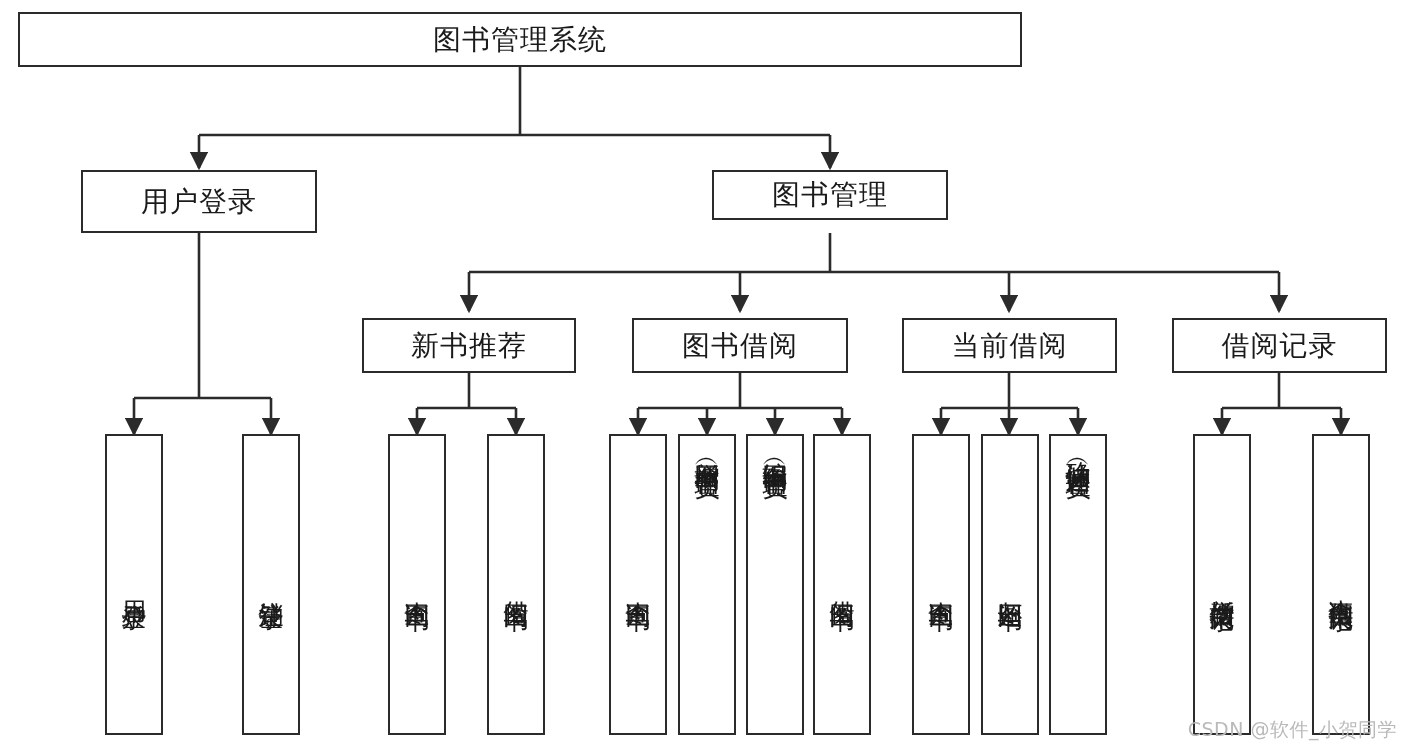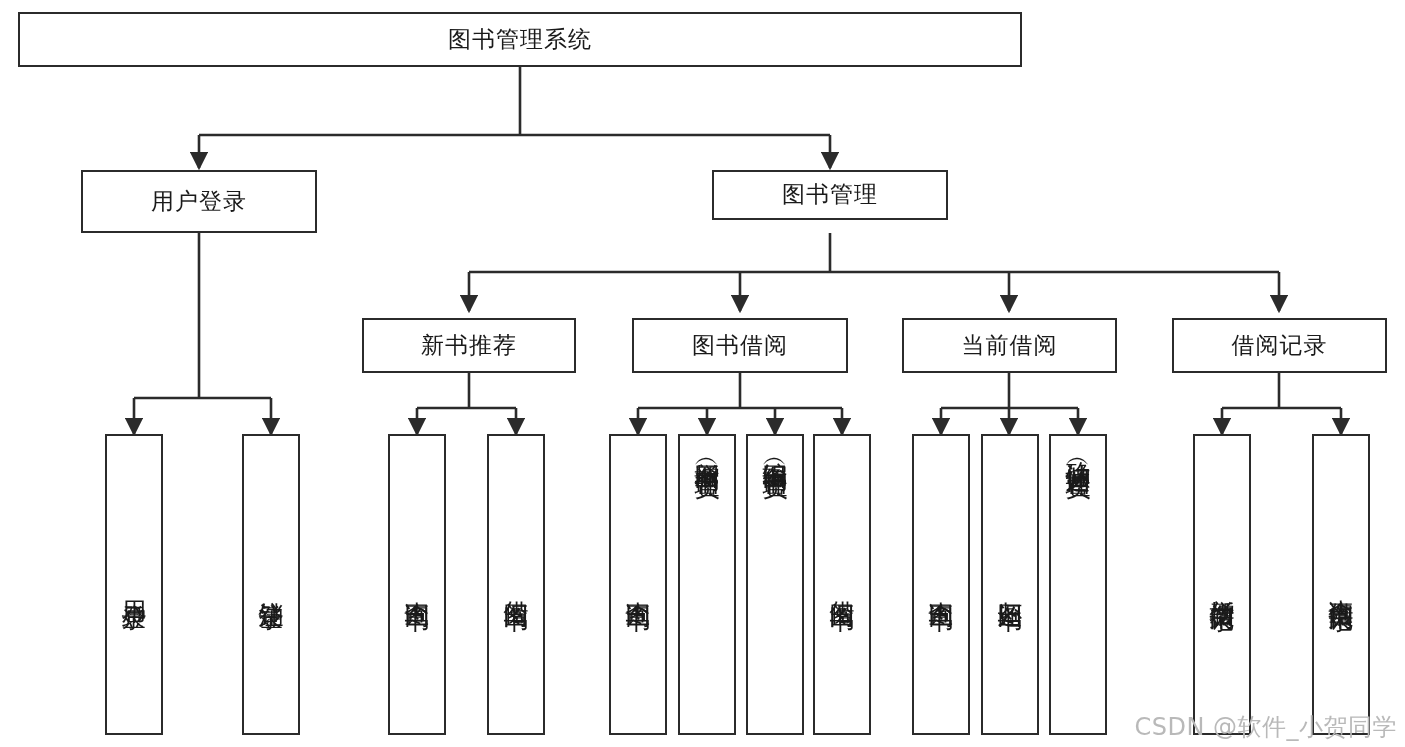--- a/index.html
+++ b/index.html
@@ -38,21 +38,21 @@
   }
   .node-label {
     display: block;
     text-align: center;
     line-height: 1.18;
     color: #1a1a1a;
     white-space: pre;
   }
   
   .node.h .node-label {
-    font-size: 23px;
+    font-size: 28px;
     letter-spacing: 1px;
     text-align: center;
   }
   
   .node.v {
     align-items: flex-start;
     justify-content: center;
     padding-top: 6px;
   }
   .node.v .node-label {
@@ -65,21 +65,21 @@
   }
   
   .node.v.center {
     align-items: center;
     padding-top: 0;
   }
   #watermark {
     position: absolute;
     right: 8px;
     bottom: 4px;
-    font-size: 24px;
+    font-size: 19px;
     color: #b9b9b9;
     letter-spacing: 0.5px;
     white-space: nowrap;
   }
 </style>
 </head>
 <body>
 
 <div id="diagram-root">
 

